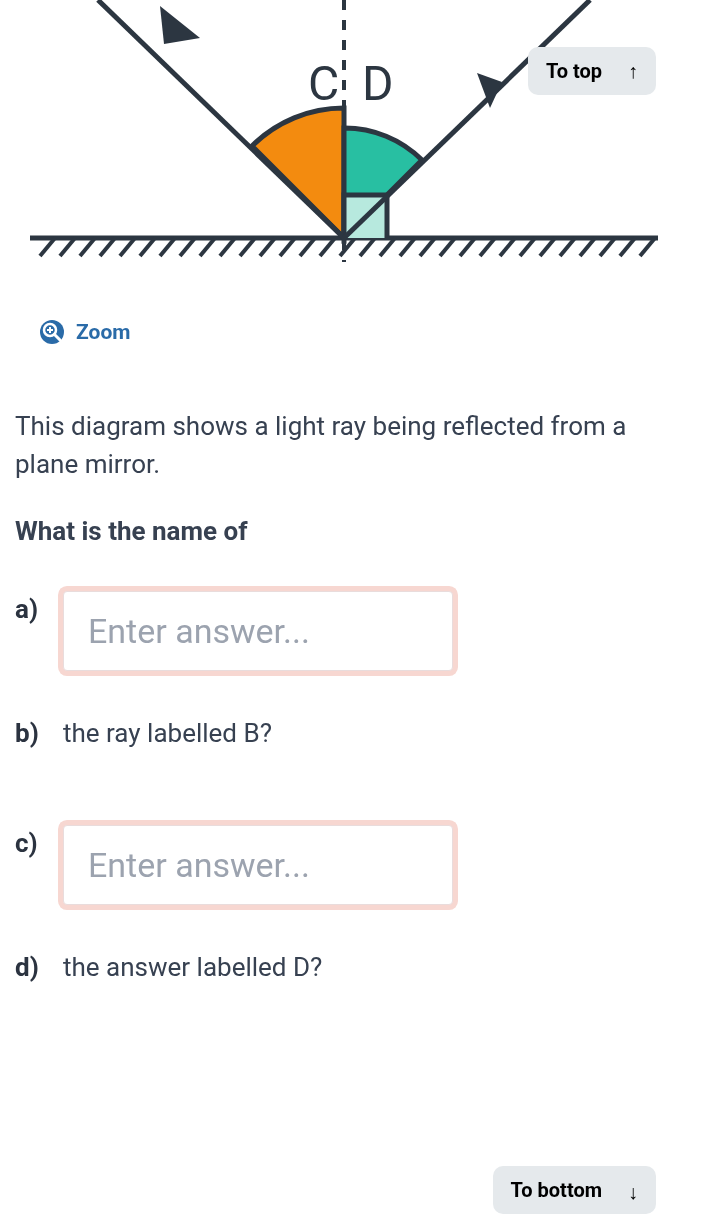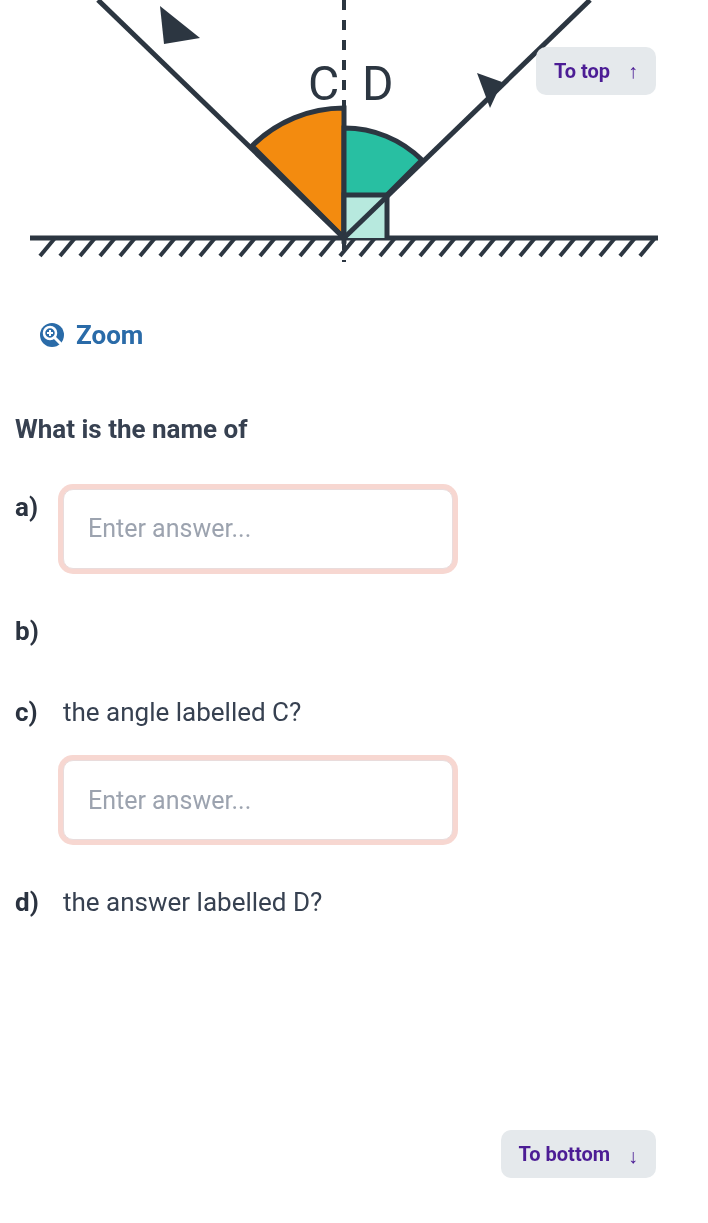--- a/index.html
+++ b/index.html
@@ -20,21 +20,21 @@
   .diagram-svg {
     display: block;
     margin: 0;
   }
   .zoom-link {
     display: inline-flex;
     align-items: center;
     gap: 12px;
     color: #2a6ba8;
     font-weight: 700;
-    font-size: 26px;
+    font-size: 21px;
     margin: 50px 0 0 40px;
     cursor: pointer;
   }
   .zoom-icon {
     width: 24px;
     height: 24px;
     background: #2a6ba8;
     border-radius: 50%;
     display: inline-flex;
     align-items: center;
@@ -61,50 +61,50 @@
     font-weight: 700;
     min-width: 30px;
     color: #2b3340;
   }
   .q-body { flex: 1; }
   .q-text { margin-bottom: 28px; }
   .answer-input {
     width: 390px;
     height: 80px;
     padding: 0 20px 0 24px;
-    font-size: 25px;
+    font-size: 34px;
     border: 1px solid #cbd5e0;
-    border-radius: 10px;
+    border-radius: 4px;
     outline: none;
     color: #374151;
     font-family: inherit;
   }
   .answer-input::placeholder { color: #9ca3af; }
   .answer-input.empty-highlight {
     border: 1px solid #e9dcdc;
     box-shadow: 0 0 0 5px #f7d7d1;
   }
   .q-item.tight { margin-bottom: 0; }
   .nav-pill {
     position: absolute;
     background: #e5e9ec;
-    color: #4c1d95;
+    color: #000000;
     font-weight: 700;
     font-size: 20px;
     border-radius: 10px;
     padding: 12px 18px;
     display: inline-flex;
     align-items: center;
-    gap: 18px;
+    gap: 26px;
     cursor: pointer;
     border: none;
     font-family: inherit;
   }
   .nav-top { top: 47px; right: 52px; }
-  .nav-bottom { top: 1130px; right: 52px; align-items: flex-end; }
+  .nav-bottom { top: 1166px; right: 52px; align-items: flex-end; }
   .arrow {
     font-size: 20px;
     line-height: 1;
   }
 </style>
 </head>
 <body>
 
 
 
@@ -172,39 +172,40 @@
       <circle cx="10" cy="10" r="6" fill="none" stroke="#fff" stroke-width="2.5"></circle>
       <line x1="14.5" y1="14.5" x2="20" y2="20" stroke="#fff" stroke-width="3" stroke-linecap="round"></line>
       <line x1="10" y1="7" x2="10" y2="13" stroke="#fff" stroke-width="2"></line>
       <line x1="7" y1="10" x2="13" y2="10" stroke="#fff" stroke-width="2"></line>
     </svg>
   </span>
   <span>Zoom</span>
 </div>
 
 <div class="content">
+  <p class="intro">This diagram shows a light ray being reflected from a plane mirror.</p>
   <p class="prompt">What is the name of</p>
 
   <div class="q-item">
     <div class="q-label">a)</div>
     <div class="q-body">
       <input class="answer-input empty-highlight" type="text" placeholder="Enter answer..." style="">
     </div>
   </div>
 
   <div class="q-item">
     <div class="q-label">b)</div>
     <div class="q-body">
+      <div class="q-text">the ray labelled B?</div>
     </div>
   </div>
 
   <div class="q-item">
     <div class="q-label">c)</div>
     <div class="q-body">
-      <div class="q-text">the angle labelled C?</div>
       <input class="answer-input empty-highlight" type="text" placeholder="Enter answer..." style="">
     </div>
   </div>
 
   <div class="q-item tight">
     <div class="q-label">d)</div>
     <div class="q-body">
       <div class="q-text">the answer labelled D?</div>
     </div>
   </div>

